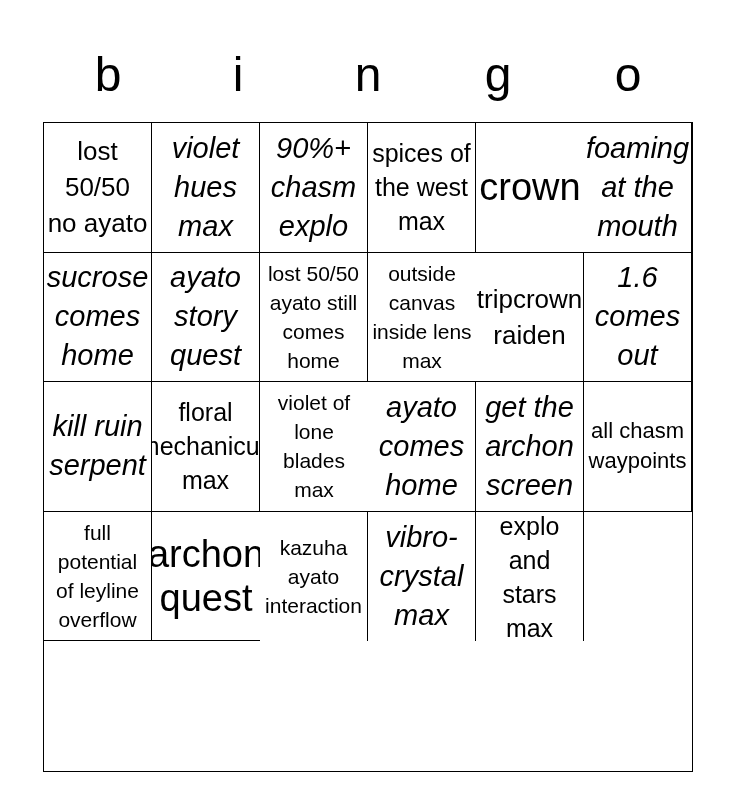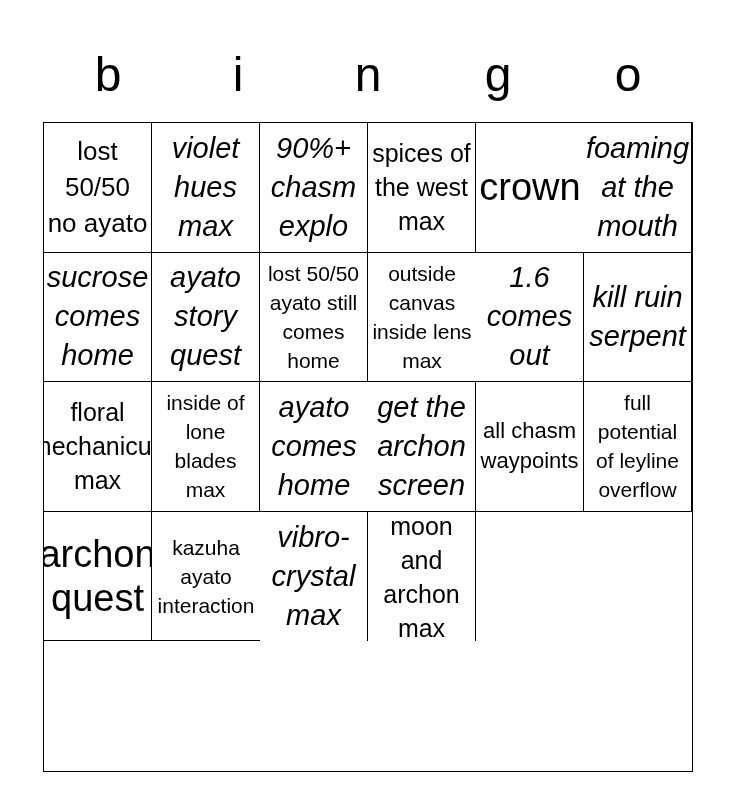--- a/index.html
+++ b/index.html
@@ -102,32 +102,35 @@
   <div class="cell fs-l">
       <span>ayato story quest</span>
     </div>
   <div class="cell fs-xs">
       <span>lost 50/50 ayato still comes home</span>
     </div>
   <div class="cell fs-xs">
       <span>outside canvas inside lens max</span>
     </div>
 
+  <div class="cell fs-m">
+      <span>tripcrown raiden</span>
+    </div>
   <div class="cell fs-l">
       <span>1.6 comes out</span>
     </div>
   <div class="cell fs-l">
       <span>kill ruin serpent</span>
     </div>
   <div class="cell fs-m2">
       <span>floral mechanicus max</span>
     </div>
 
   <div class="cell fs-xs">
-      <span>inside of lone blades max</span>
+      <span>violet of lone blades max</span>
     </div>
   <div class="cell fs-l">
       <span>ayato comes home</span>
     </div>
   <div class="cell fs-l">
       <span>get the archon screen</span>
     </div>
   <div class="cell fs-s">
       <span>all chasm waypoints</span>
     </div>
@@ -138,15 +141,15 @@
   <div class="cell fs-xl">
       <span>archon quest</span>
     </div>
   <div class="cell fs-xs">
       <span>kazuha ayato interaction</span>
     </div>
   <div class="cell fs-l">
       <span>vibro-crystal max</span>
     </div>
   <div class="cell fs-m2">
-      <span>moon and archon max</span>
+      <span>explo and stars max</span>
     </div>
 </div>
 
 </body></html>

